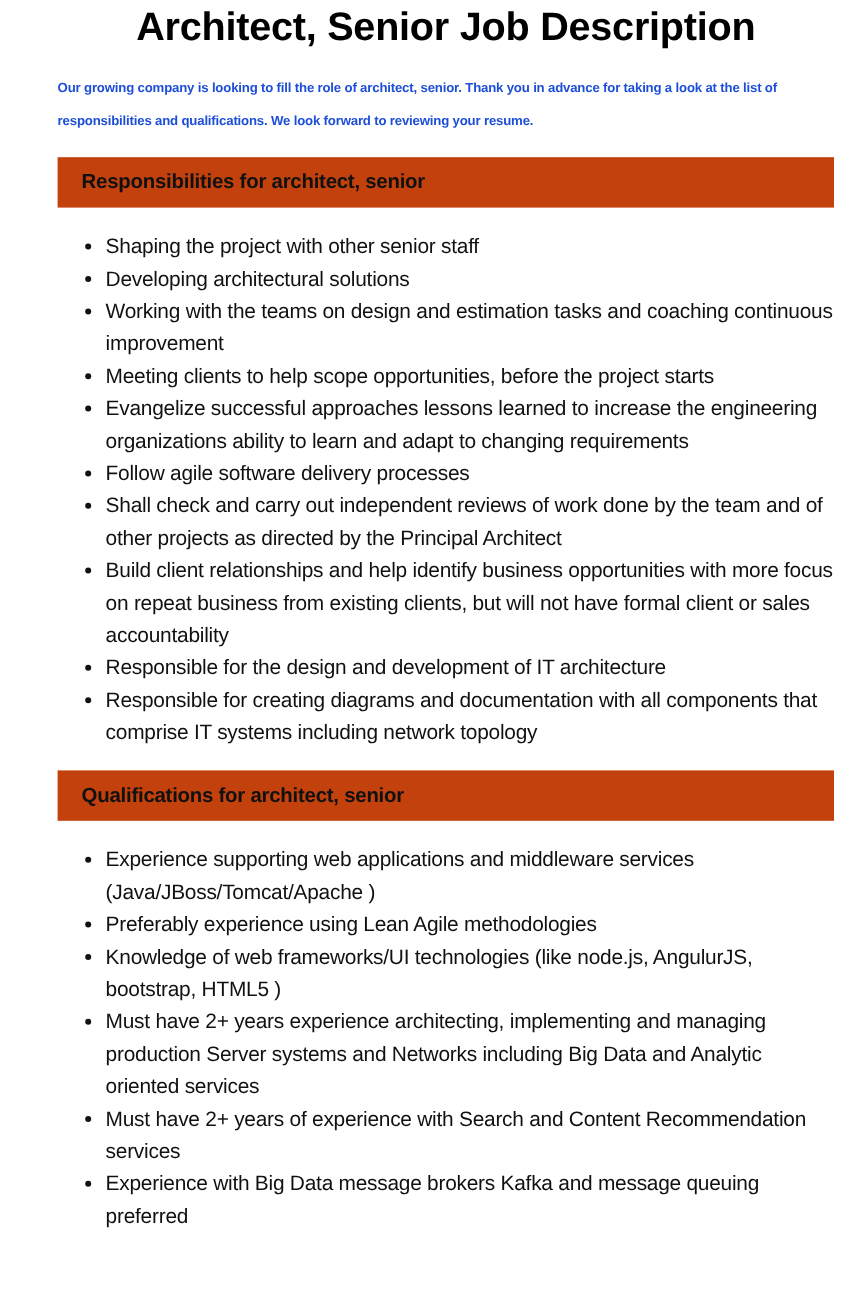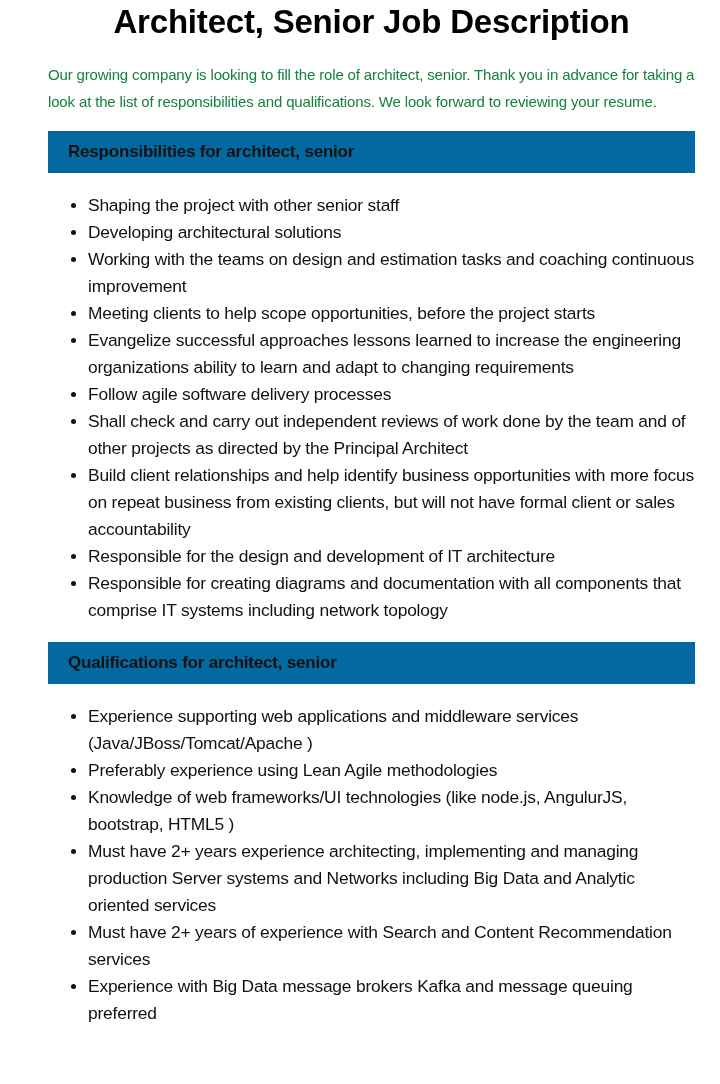--- a/index.html
+++ b/index.html
@@ -25,28 +25,29 @@
       height: 42px;
       line-height: 40px;
       font-size: 33px;
       font-weight: bold;
       text-align: center;
       color: #000000;
       letter-spacing: -0.2px;
     }
     .intro {
       margin: 17px 0 0 0;
-      font-size: 15px;
+      font-size: 11px;
       line-height: 27px;
-      color: #15803d;
+      color: #1d4ed8;
       letter-spacing: -0.15px;
+      font-weight: bold;
     }
     .section-header {
       margin-top: 16px;
-      background: #0369a1;
+      background: #c2410c;
       height: 42px;
       line-height: 42px;
       padding-left: 20px;
       font-size: 17px;
       font-weight: bold;
       color: #111111;
       letter-spacing: -0.2px;
     }
     .section-header.second {
       margin-top: 18px;

